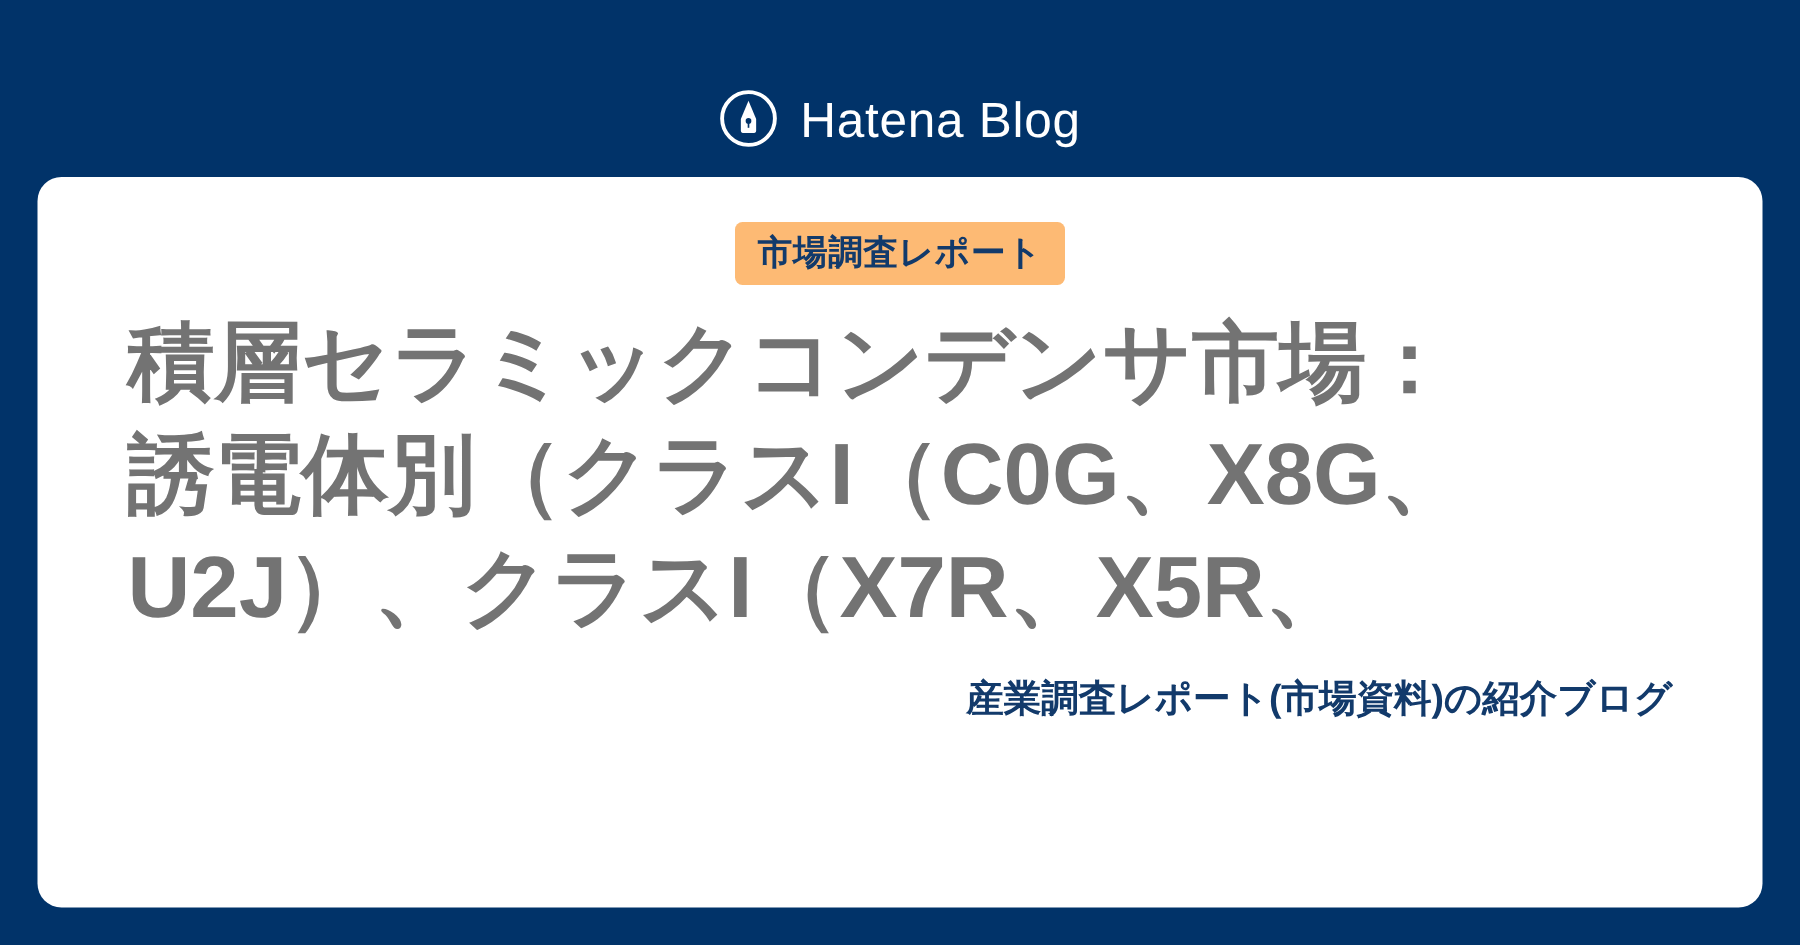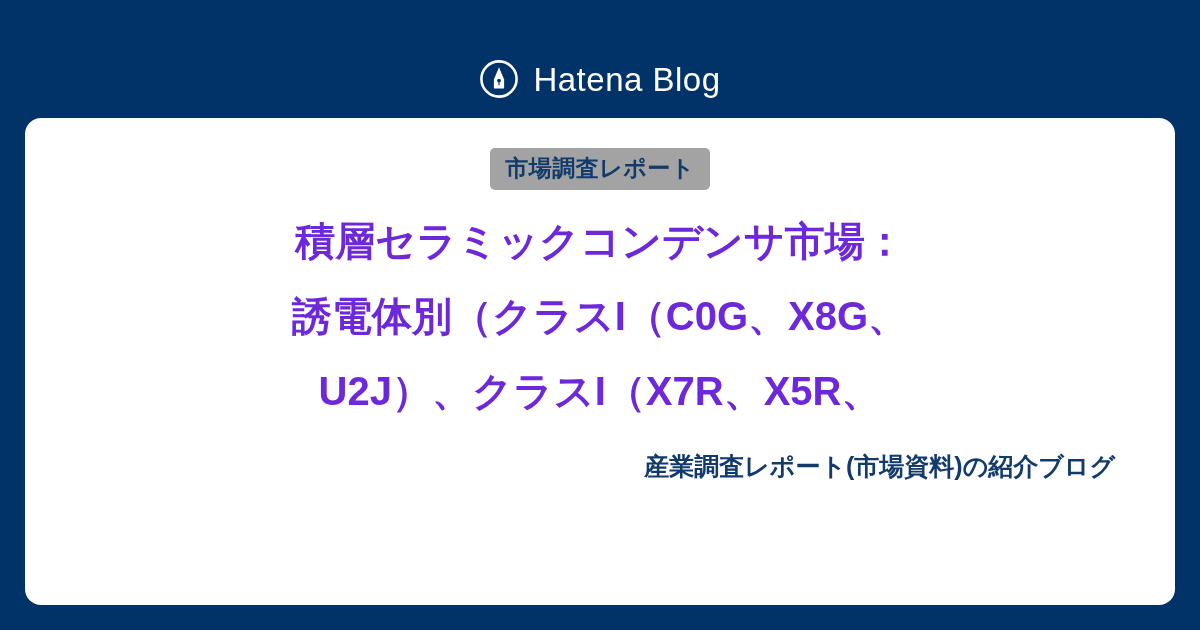--- a/index.html
+++ b/index.html
@@ -68,38 +68,38 @@
   }
 
   
   .badge-row {
     display: flex;
     justify-content: center;
     width: 100%;
   }
   .category-badge {
     display: inline-block;
-    background: #a3a3a3;
+    background: #fdba74;
     color: #123a6b;
     font-size: 23px;
     font-weight: 700;
     line-height: 1;
     padding: 9px 15px 10px 15px;
     border-radius: 5px;
     white-space: nowrap;
     letter-spacing: 0.5px;
   }
 
   
   .entry-title {
     margin: 14px 0 0 0;
     width: 100%;
-    text-align: center;
-    color: #6d28d9;
-    font-size: 40px;
+    text-align: left;
+    color: #737373;
+    font-size: 58px;
     font-weight: 700;
     line-height: 75px;
     letter-spacing: 0px;
     word-break: break-all;
   }
   .title-line {
     display: block;
     white-space: nowrap;
   }
 

